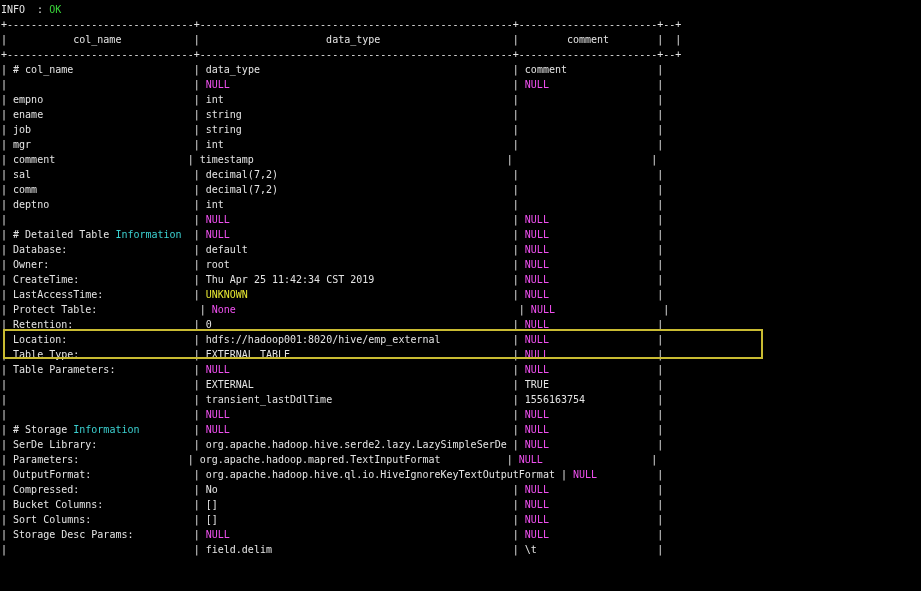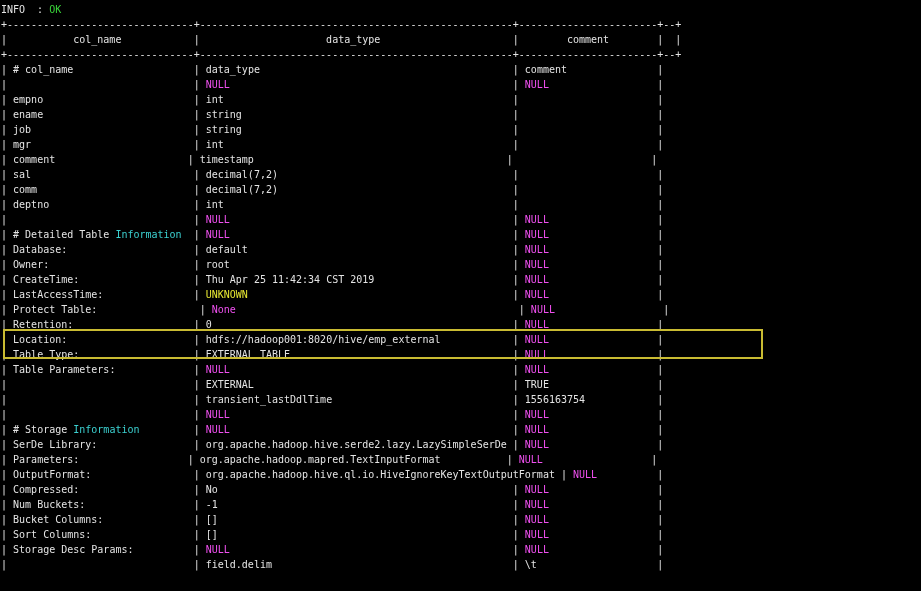--- a/index.html
+++ b/index.html
@@ -60,21 +60,20 @@
         <div class="line"><span class="c-fg">| </span><span class="c-fg">Table Type:</span><span class="c-fg">                   </span><span class="c-fg">| </span><span class="c-fg">EXTERNAL TABLE</span><span class="c-fg">                                     </span><span class="c-fg">| </span><span class="c-magenta">NULL</span><span class="c-fg">                  |</span></div>
         <div class="line"><span class="c-fg">| </span><span class="c-fg">Table Parameters:</span><span class="c-fg">             </span><span class="c-fg">| </span><span class="c-magenta">NULL</span><span class="c-fg">                                               </span><span class="c-fg">| </span><span class="c-magenta">NULL</span><span class="c-fg">                  |</span></div>
         <div class="line"><span class="c-fg">| </span><span class="c-fg"></span><span class="c-fg">                              </span><span class="c-fg">| </span><span class="c-fg">EXTERNAL</span><span class="c-fg">                                           </span><span class="c-fg">| </span><span class="c-fg">TRUE</span><span class="c-fg">                  |</span></div>
         <div class="line"><span class="c-fg">| </span><span class="c-fg"></span><span class="c-fg">                              </span><span class="c-fg">| </span><span class="c-fg">transient_lastDdlTime</span><span class="c-fg">                              </span><span class="c-fg">| </span><span class="c-fg">1556163754</span><span class="c-fg">            |</span></div>
         <div class="line"><span class="c-fg">| </span><span class="c-fg"></span><span class="c-fg">                              </span><span class="c-fg">| </span><span class="c-magenta">NULL</span><span class="c-fg">                                               </span><span class="c-fg">| </span><span class="c-magenta">NULL</span><span class="c-fg">                  |</span></div>
         <div class="line"><span class="c-fg">| </span><span class="c-fg"># Storage </span><span class="c-cyan">Information</span><span class="c-fg">         </span><span class="c-fg">| </span><span class="c-magenta">NULL</span><span class="c-fg">                                               </span><span class="c-fg">| </span><span class="c-magenta">NULL</span><span class="c-fg">                  |</span></div>
         <div class="line"><span class="c-fg">| </span><span class="c-fg">SerDe Library:</span><span class="c-fg">                </span><span class="c-fg">| </span><span class="c-fg">org.apache.hadoop.hive.serde2.lazy.LazySimpleSerDe</span><span class="c-fg"> </span><span class="c-fg">| </span><span class="c-magenta">NULL</span><span class="c-fg">                  |</span></div>
         <div class="line"><span class="c-fg">| </span><span class="c-fg">Parameters:</span><span class="c-fg">                  </span><span class="c-fg">| </span><span class="c-fg">org.apache.hadoop.mapred.TextInputFormat</span><span class="c-fg">           </span><span class="c-fg">| </span><span class="c-magenta">NULL</span><span class="c-fg">                  |</span></div>
         <div class="line"><span class="c-fg">| </span><span class="c-fg">OutputFormat:</span><span class="c-fg">                 </span><span class="c-fg">| </span><span class="c-fg">org.apache.hadoop.hive.ql.io.HiveIgnoreKeyTextOutputFormat</span><span class="c-fg"> | </span><span class="c-magenta">NULL</span><span class="c-fg">          |</span></div>
         <div class="line"><span class="c-fg">| </span><span class="c-fg">Compressed:</span><span class="c-fg">                   </span><span class="c-fg">| </span><span class="c-fg">No</span><span class="c-fg">                                                 </span><span class="c-fg">| </span><span class="c-magenta">NULL</span><span class="c-fg">                  |</span></div>
-        <div class="line"><span class="c-fg">| </span><span class="c-fg">Num Buckets:</span><span class="c-fg">                  </span><span class="c-fg">| </span><span class="c-fg">-1</span><span class="c-fg">                                                 </span><span class="c-fg">| </span><span class="c-magenta">NULL</span><span class="c-fg">                  |</span></div>
         <div class="line"><span class="c-fg">| </span><span class="c-fg">Bucket Columns:</span><span class="c-fg">               </span><span class="c-fg">| </span><span class="c-fg">[]</span><span class="c-fg">                                                 </span><span class="c-fg">| </span><span class="c-magenta">NULL</span><span class="c-fg">                  |</span></div>
         <div class="line"><span class="c-fg">| </span><span class="c-fg">Sort Columns:</span><span class="c-fg">                 </span><span class="c-fg">| </span><span class="c-fg">[]</span><span class="c-fg">                                                 </span><span class="c-fg">| </span><span class="c-magenta">NULL</span><span class="c-fg">                  |</span></div>
         <div class="line"><span class="c-fg">| </span><span class="c-fg">Storage Desc Params:</span><span class="c-fg">          </span><span class="c-fg">| </span><span class="c-magenta">NULL</span><span class="c-fg">                                               </span><span class="c-fg">| </span><span class="c-magenta">NULL</span><span class="c-fg">                  |</span></div>
         <div class="line"><span class="c-fg">| </span><span class="c-fg"></span><span class="c-fg">                              </span><span class="c-fg">| </span><span class="c-fg">field.delim</span><span class="c-fg">                                        </span><span class="c-fg">| </span><span class="c-fg">\t</span><span class="c-fg">                    |</span></div>
       </div>
   </div>
   <div class="annotation"></div>
 </div>
 
 </body></html>

